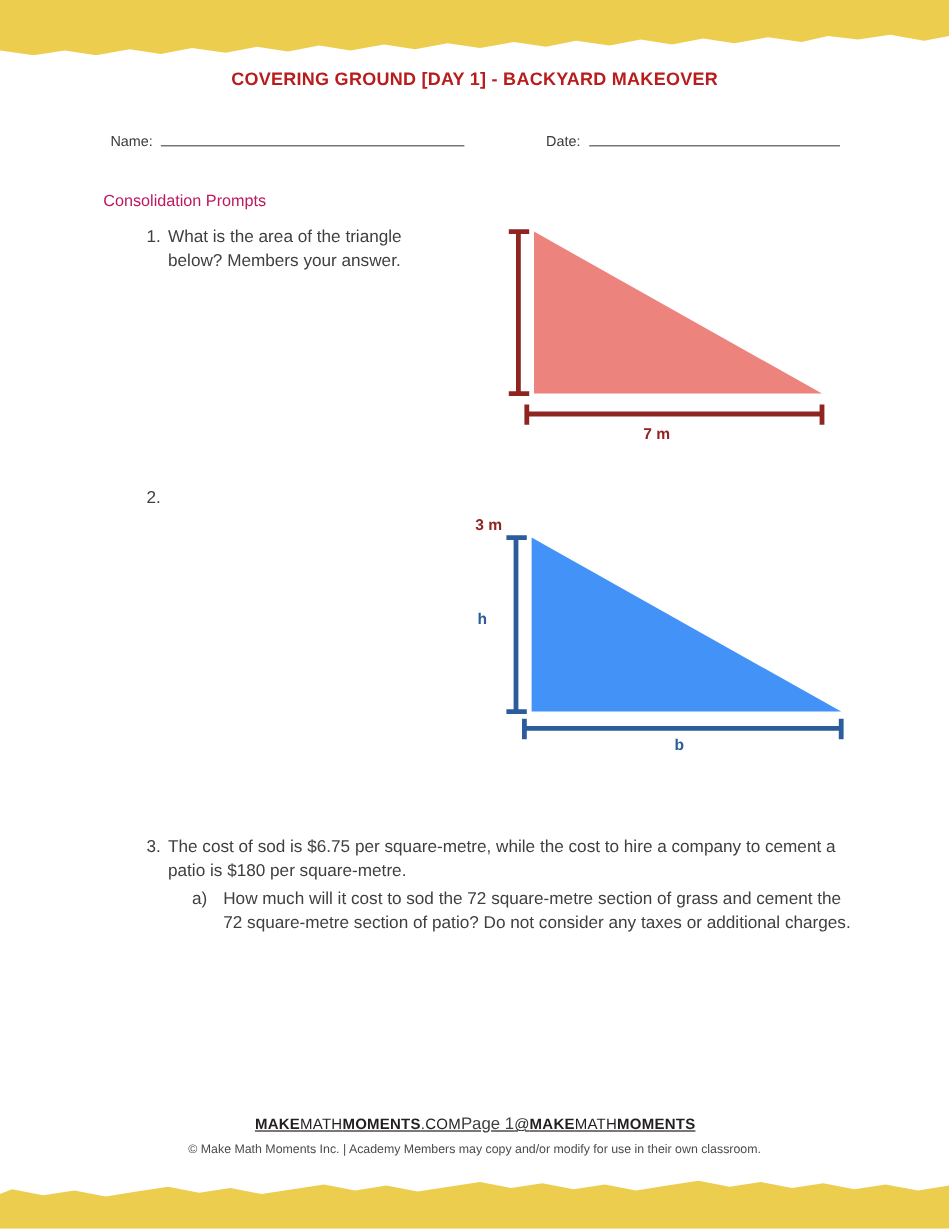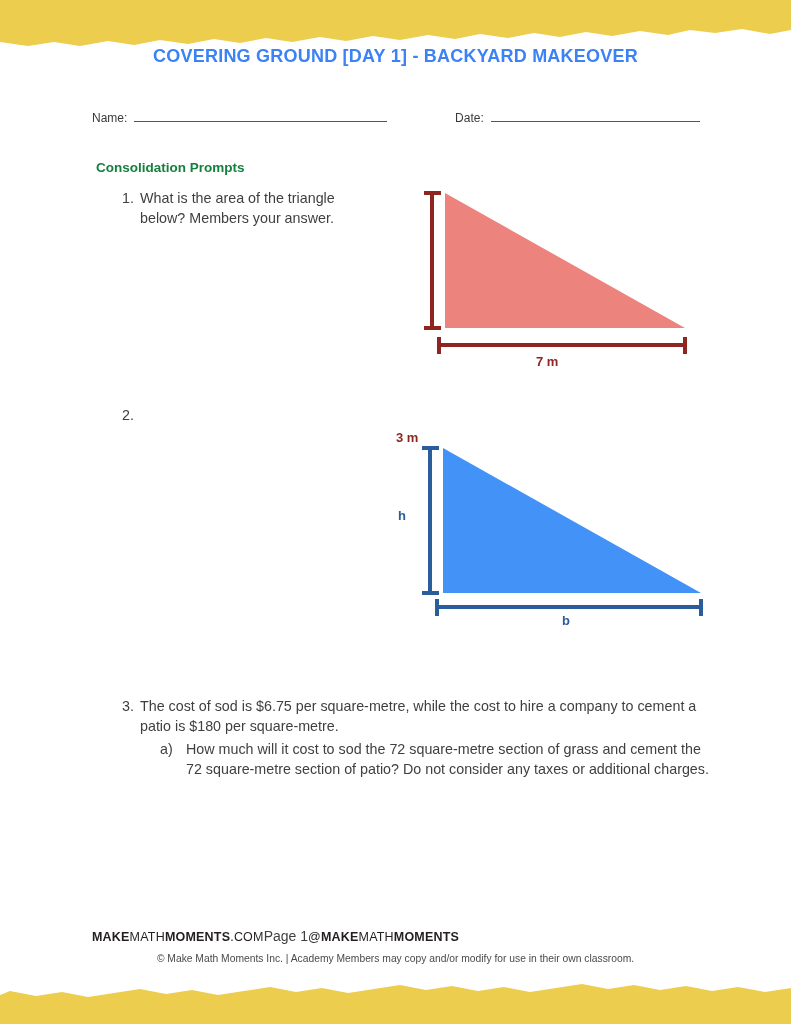--- a/index.html
+++ b/index.html
@@ -36,25 +36,25 @@
 
   
   .header {
     position: absolute;
     top: 42px;
     left: 0;
     width: 791px;
     text-align: center;
   }
   .kicker {
-    font-size: 18px;
+    font-size: 15px;
     font-weight: bold;
     letter-spacing: 0.22px;
-    color: #3b82f6;
-    margin: 4px;
+    color: #b91c1c;
+    margin: 16px;
   }
   .doc-title {
     font-size: 20px;
     font-weight: bold;
     letter-spacing: 0.3px;
     color: #231f20;
     margin: 7px 0 0 0;
   }
 
   
@@ -79,24 +79,24 @@
     margin-bottom: 3px;
   }
   .rule-name { width: 258px; }
   .rule-date { width: 214px; }
   .spacer-nd { width: 70px; }
 
   
   .section-title {
     position: absolute;
     top: 160px;
-    left: 96px;
+    left: 86px;
     font-size: 13.5px;
-    font-weight: bold;
-    color: #15803d;
+    font-weight: normal;
+    color: #be185d;
   }
 
   .qitem {
     position: absolute;
     display: flex;
     font-size: 14.3px;
     line-height: 1.42;
     color: #3f3f3f;
   }
   .qnum {
@@ -141,24 +141,25 @@
   #f2-h { left: 2px;  top: 72px; }
   #f2-b { left: 166px; top: 177px; }
 
   
   .footer {
     position: absolute;
     top: 928px;
     left: 92px;
     width: 608px;
     display: flex;
-    justify-content: flex-start;
+    justify-content: center;
     align-items: baseline;
     font-size: 12.5px;
     color: #231f20;
+    text-decoration: underline;
   }
   .brand { font-weight: normal; letter-spacing: 0.2px; }
   .brand b { font-weight: bold; }
   .pageno {
     font-size: 14px;
     color: #3f3f3f;
     font-weight: normal;
   }
   .copyright {
     position: absolute;

